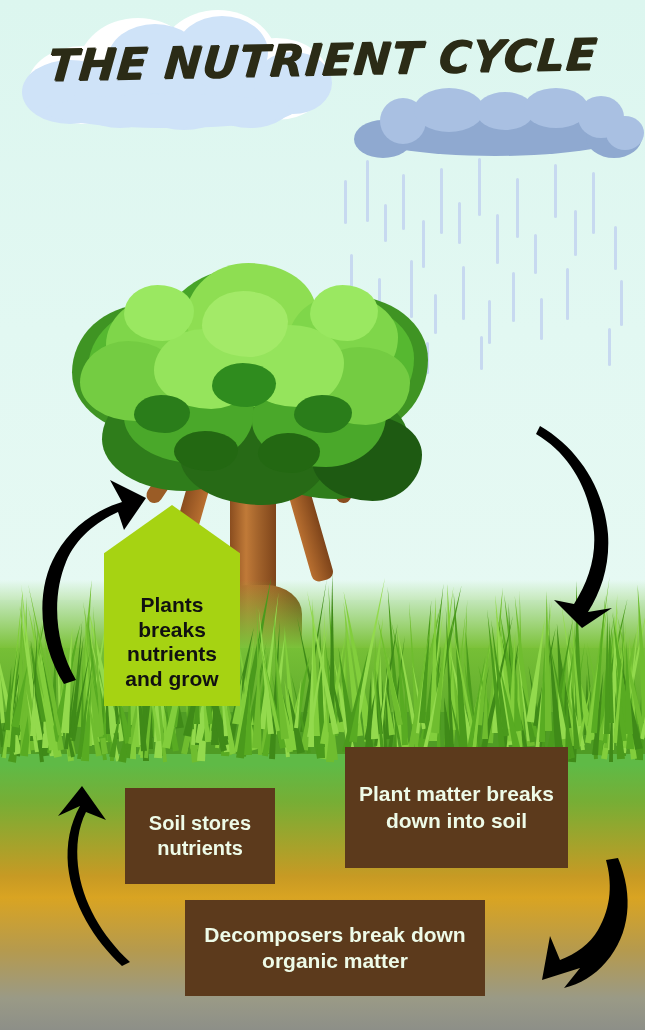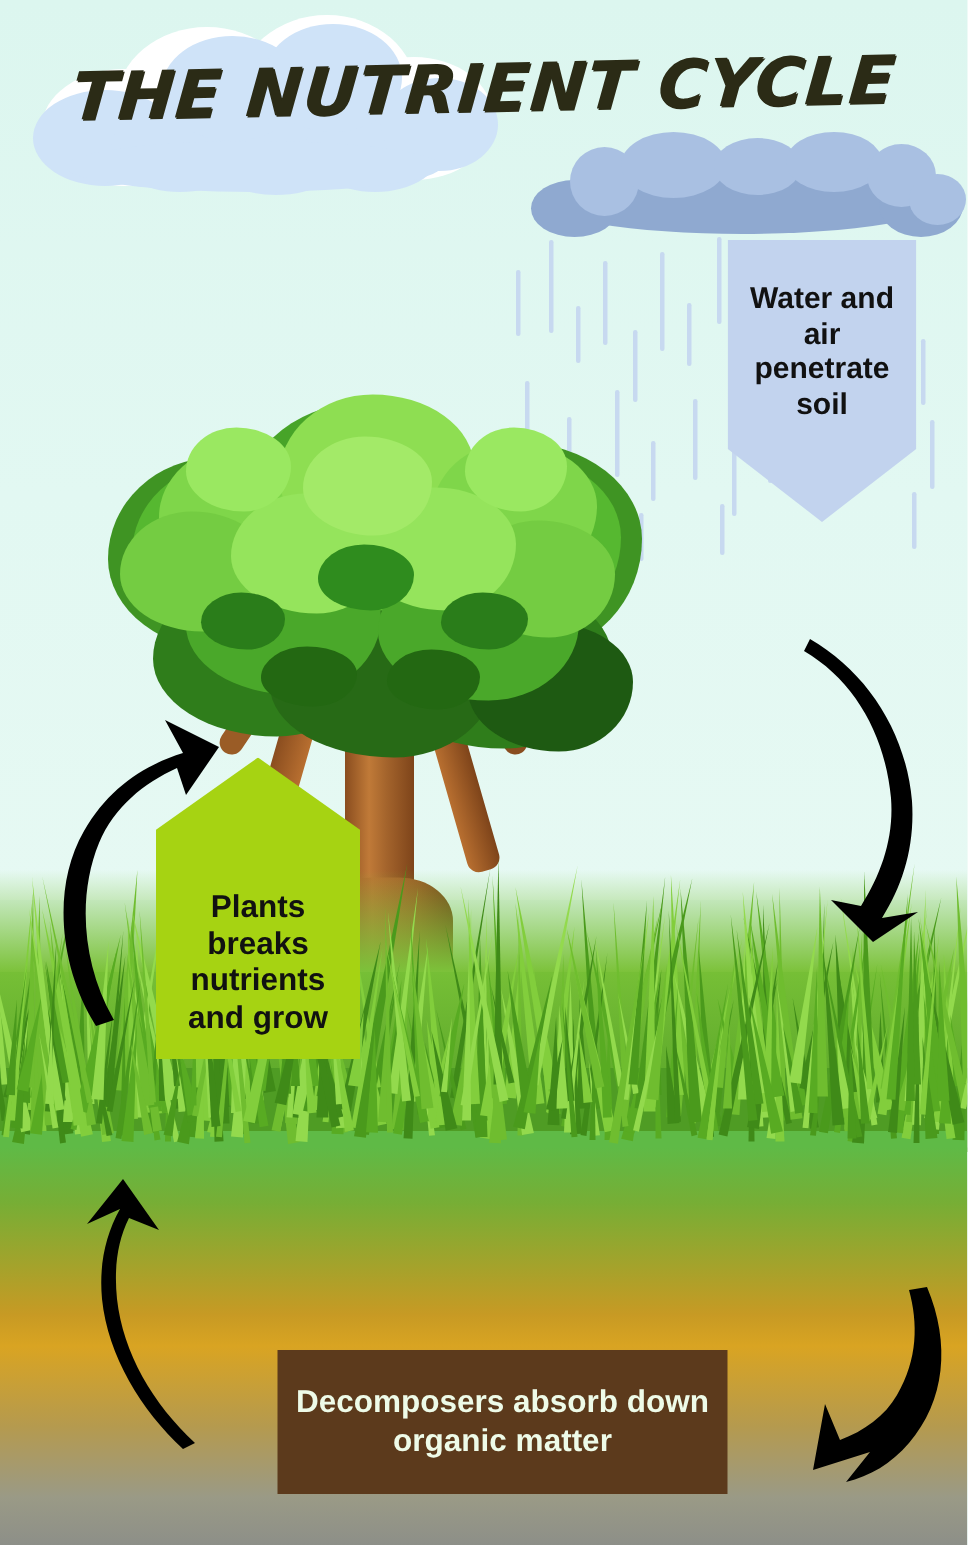--- a/index.html
+++ b/index.html
@@ -691,28 +691,31 @@
   </div>
 
   <div class="arrow" style="left:522px; top:856px; width:120px; height:140px;">
     <svg width="120" height="140" viewBox="0 0 120 140">
       <path d="M96,2 C112,40 108,78 84,106 C72,120 58,128 42,132
                L58,112 L20,124 L28,80 L38,104
                C54,98 68,88 76,74 C90,50 90,26 84,4 Z" fill="#000000"></path>
     </svg>
   </div>
 
-  <div class="banner" id="banner-water">
-    <span>Water and air penetrate soil</span>
-  </div>
 
 
   <div class="banner" id="banner-plants">
     <span>Plants breaks nutrients and grow</span>
   </div>
 
-
+  <div class="box" id="box-plant-matter">
+    <span>Plant matter breaks down into soil</span>
+  </div>
+
+  <div class="box" id="box-soil-stores">
+    <span>Soil stores nutrients</span>
+  </div>
 
   <div class="box" id="box-decomposers">
-    <span>Decomposers absorb down organic matter</span>
+    <span>Decomposers break down organic matter</span>
   </div>
 
 </div>
 
 </body></html>

